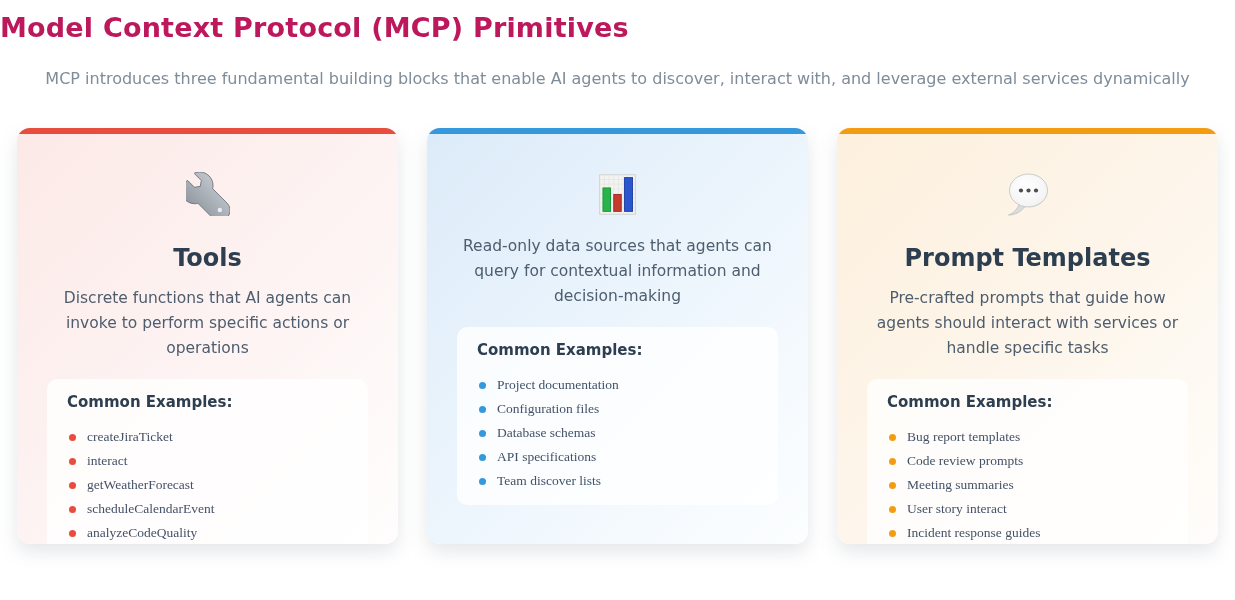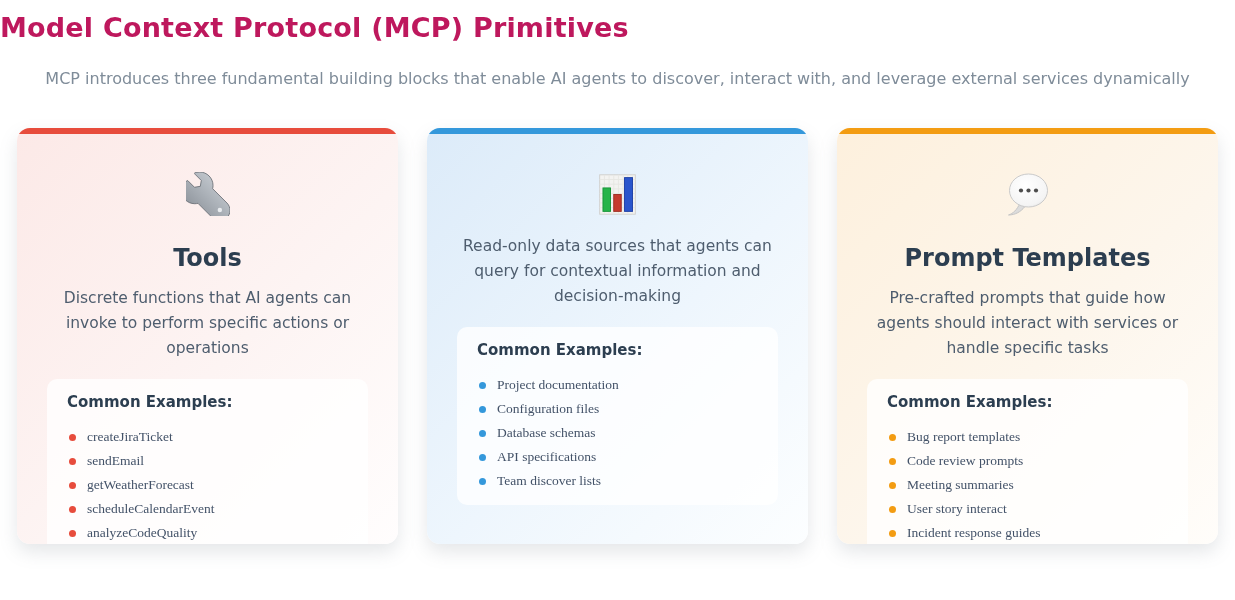--- a/index.html
+++ b/index.html
@@ -134,21 +134,21 @@
     <p class="card-desc">Discrete functions that AI agents can invoke to perform specific actions or operations</p>
     <div class="examples-box">
       <div class="examples-heading">Common Examples:</div>
       <ul class="examples-list">
         <li>
             <span class="bullet"></span>
             <span>createJiraTicket</span>
           </li>
         <li>
             <span class="bullet"></span>
-            <span>sendEmail</span>
+            <span>interact</span>
           </li>
         <li>
             <span class="bullet"></span>
             <span>getWeatherForecast</span>
           </li>
         <li>
             <span class="bullet"></span>
             <span>scheduleCalendarEvent</span>
           </li>
         <li>

